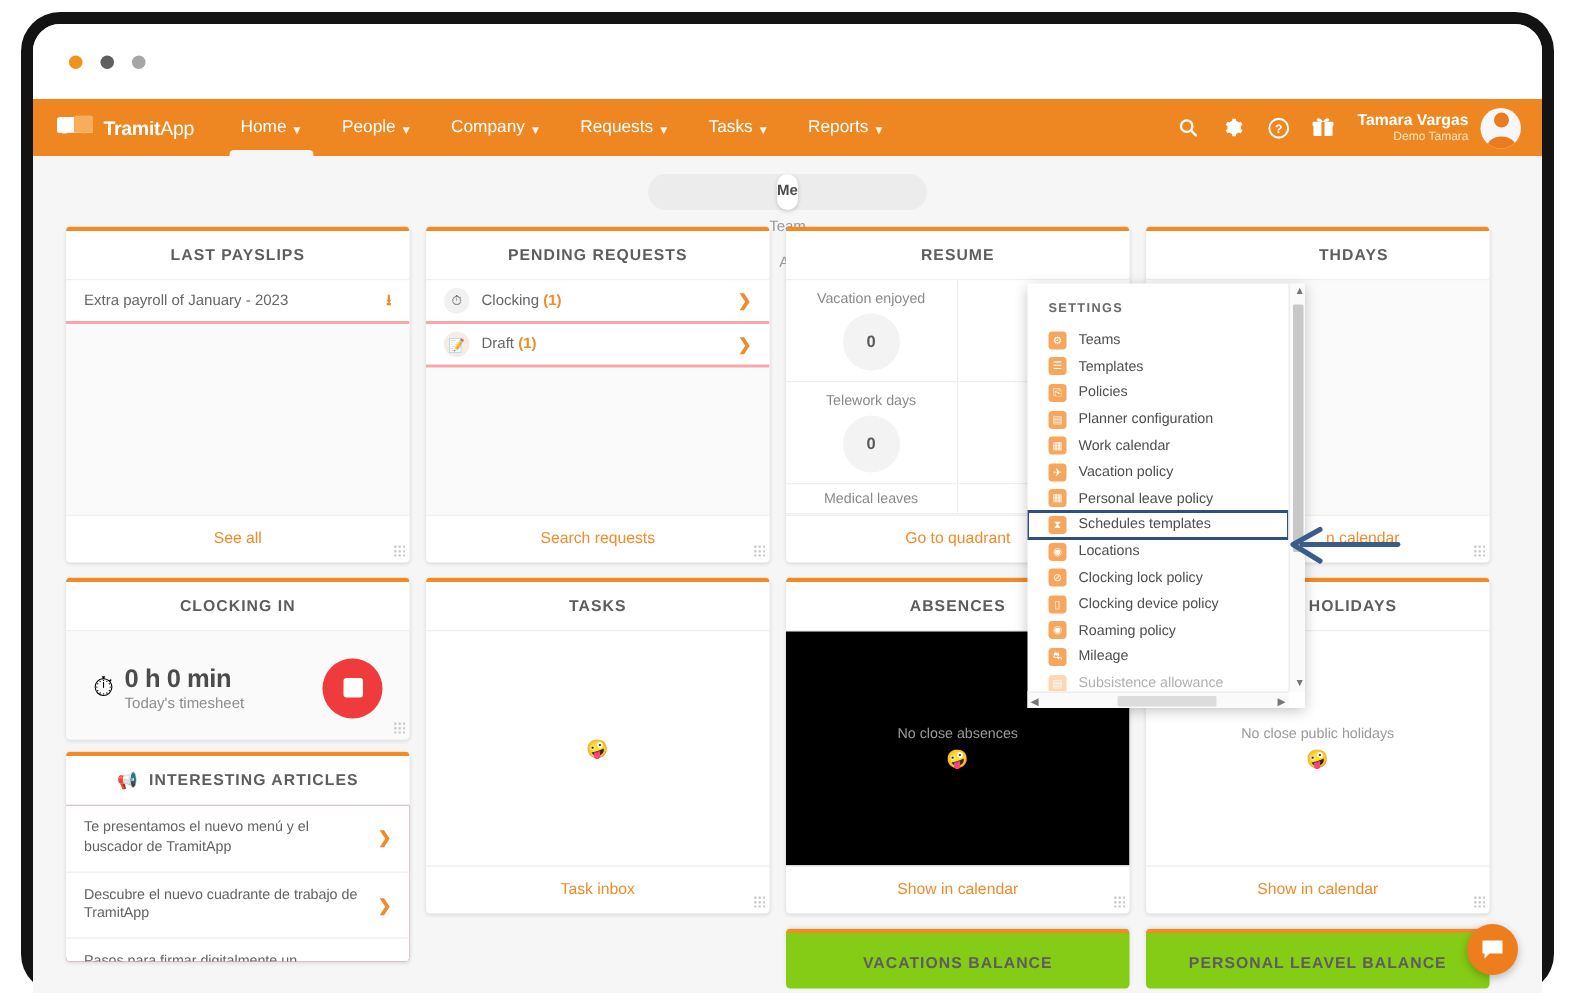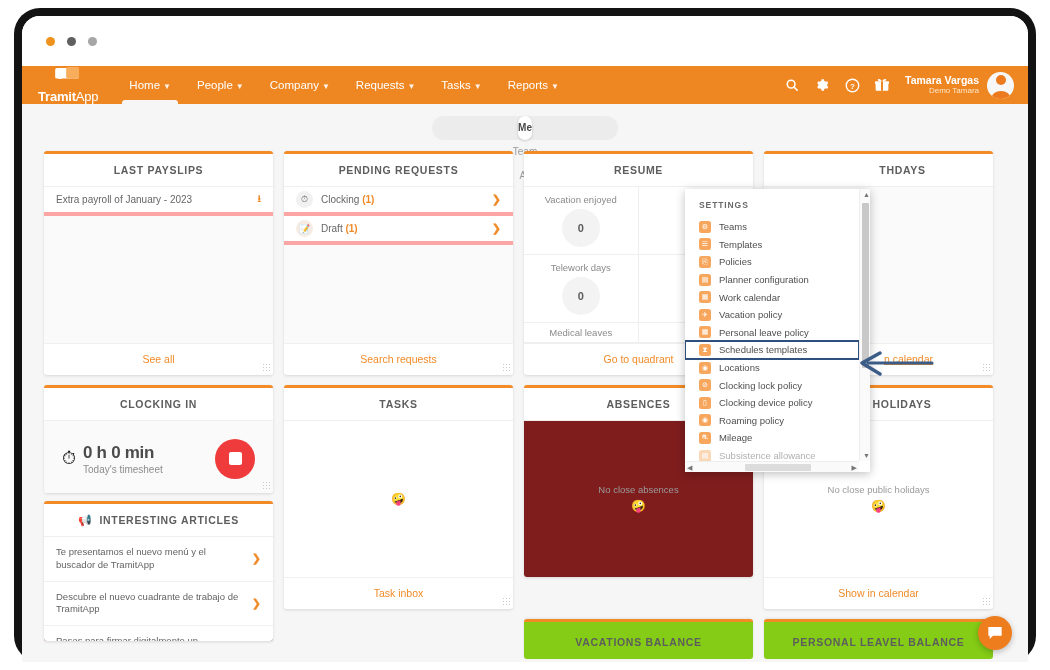--- a/index.html
+++ b/index.html
@@ -32,21 +32,21 @@
   .dot { position: absolute; top: 21px; width: 9px; height: 9px; border-radius: 50%; }
   .dot.d1 { left: 24px; background: #f0931e; }
   .dot.d2 { left: 45px; background: #5f5f5f; }
   .dot.d3 { left: 66px; background: #a6a6a6; }
 
   
   #navbar {
     position: relative; height: 38px; background: #ee8722;
     display: flex; align-items: center;
   }
-  #logo { margin-left: 16px; display: flex; align-items: center; gap: 5px; flex-direction: column; }
+  #logo { margin-left: 16px; display: flex; align-items: center; gap: 5px; }
   .logo-mark { position: relative; width: 26px; height: 17px; }
   .logo-mark .sp1 {
     position: absolute; left: 0; top: 1px; width: 24px; height: 11px;
     background: #ffffff; border-radius: 2px;
     clip-path: polygon(0 0,100% 0,100% 100%,28% 100%,16% 150%,14% 100%,0 100%);
   }
   .logo-mark .sp2 {
     position: absolute; left: 11px; top: 0px; width: 13px; height: 12px;
     background: #f8ad5c; border-radius: 2px;
     clip-path: polygon(0 0,100% 0,100% 100%,58% 100%,46% 150%,42% 100%,0 100%);
@@ -119,21 +119,21 @@
     border-top: 1px solid #f0f0f0; cursor: pointer; position: relative;
   }
   .resizer {
     position: absolute; right: 3px; bottom: 3px; width: 8px; height: 8px;
     background-image:
       radial-gradient(circle, #c9c9c9 0.8px, transparent 0.9px);
     background-size: 3px 3px;
   }
   .row {
     display: flex; align-items: center; height: 29px; padding: 0 12px;
-    border-bottom: 4px solid #fca5a5; background: #fff; font-size: 10px; color: #666;
+    border-bottom: 2px solid #fca5a5; background: #fff; font-size: 10px; color: #666;
     cursor: pointer;
   }
   .row .chev { margin-left: auto; color: #f08b2a; font-weight: bold; font-size: 11px; }
   .cnt { color: #f08b2a; font-weight: bold; }
   .ricon {
     width: 17px; height: 17px; border-radius: 50%; background: #f1f1f1;
     margin-right: 8px; display: flex; align-items: center; justify-content: center;
     font-size: 9px;
   }
 
@@ -422,23 +422,23 @@
               <span></span>
               <div class="emoji">🤪</div>
             </div>
           </div>
           <div class="card-foot">
             <span>Task inbox</span>
             <span class="resizer"></span>
           </div>
         </div>
 
-        <div class="card" style="left:480px; top:234px; width:229px; height:192px;">
+        <div class="card" style="left:480px; top:234px; width:229px; height:224px;">
           <div class="card-title">ABSENCES</div>
-          <div class="card-body" style="height:156px;background:#7f1d1d;">
+          <div class="card-body" style="height:156px;background:#000000;">
             <div class="empty-msg">
               <span>No close absences</span>
               <div class="emoji">🤪</div>
             </div>
           </div>
           <div class="card-foot">
             <span>Show in calendar</span>
             <span class="resizer"></span>
           </div>
         </div>

